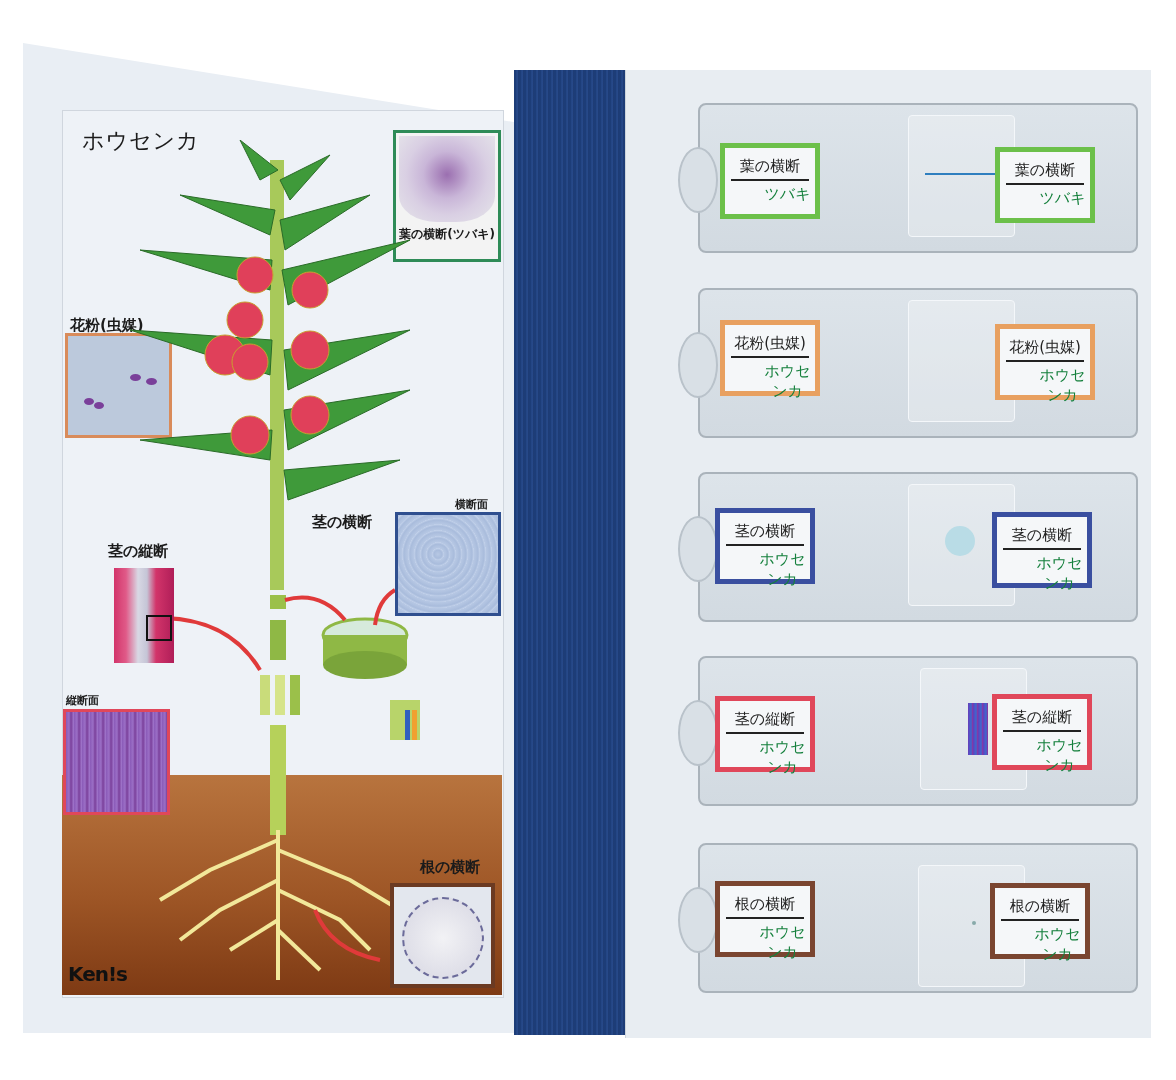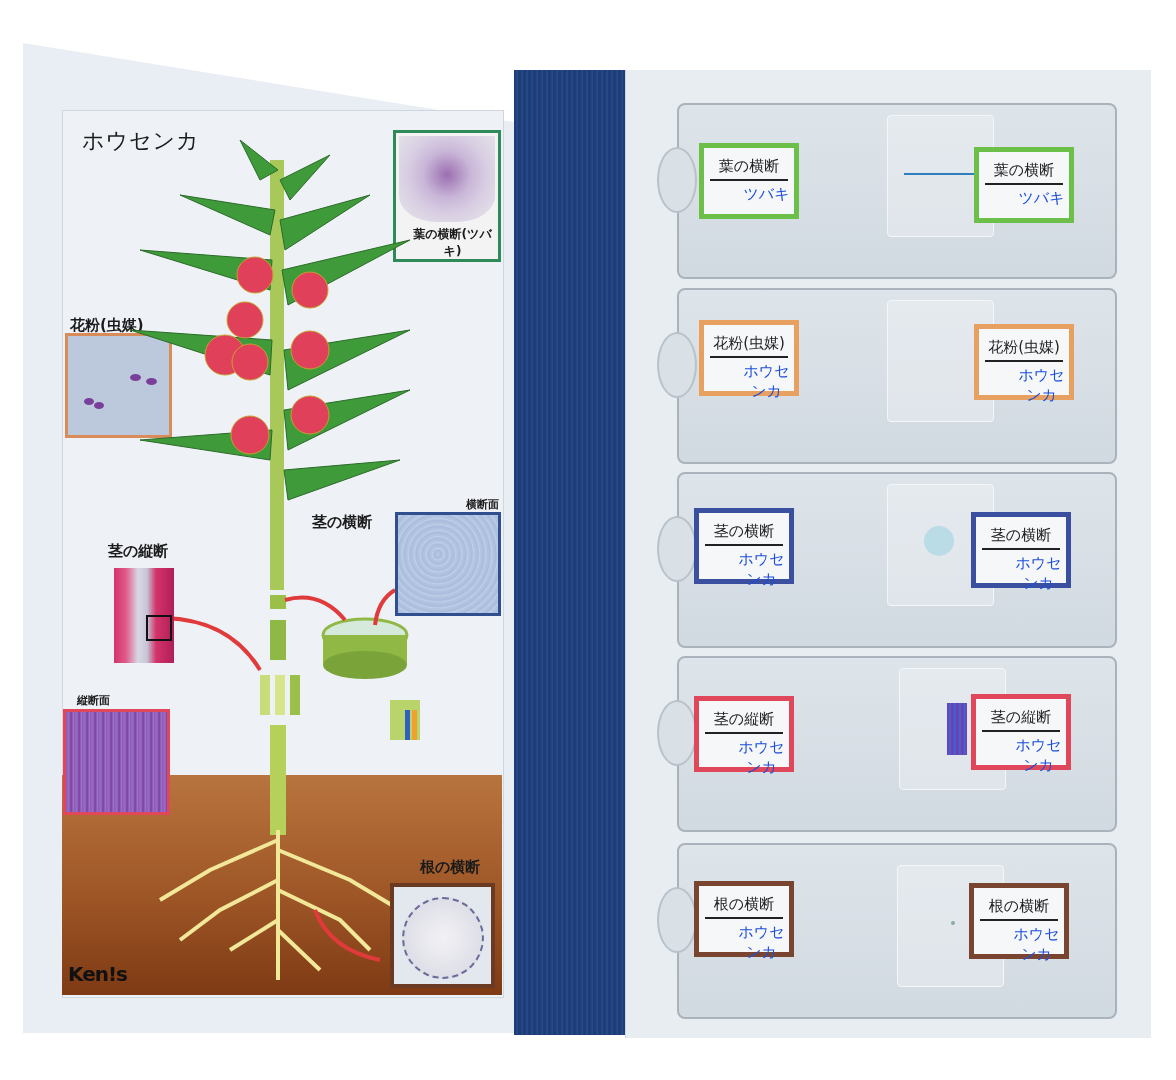--- a/index.html
+++ b/index.html
@@ -4,35 +4,35 @@
 <style>
   html,body{margin:0;padding:0;}
   body{width:1176px;height:1080px;background:#ffffff;position:relative;overflow:hidden;font-family:"DejaVu Sans",sans-serif;}
   .abs{position:absolute;}
   
   #left-board{left:23px;top:43px;width:492px;height:990px;background:#e9eef4;clip-path:polygon(0 0,100% 8%,100% 100%,0 100%);}
   #poster{left:62px;top:110px;width:440px;height:886px;background:#eef2f7;border:1px solid #d0d6de;}
   #soil{left:62px;top:775px;width:440px;height:220px;background:linear-gradient(180deg,#b8743e 0%,#9e5626 55%,#7e3a14 100%);}
   .title-jp{font-size:22px;color:#1b1b1b;letter-spacing:1px;}
   .cap{font-size:15px;color:#1b1b1b;font-weight:bold;}
-  .cap-s{font-size:11px;color:#1b1b1b;font-weight:bold;padding-left:11px;}
+  .cap-s{font-size:11px;color:#1b1b1b;font-weight:bold;}
   .micro{box-sizing:border-box;}
   
   #spine{left:514px;top:70px;width:112px;height:965px;
     background:repeating-linear-gradient(90deg,#1d3d78 0px,#1d3d78 2px,#2b4f92 3px,#1a366c 5px);}
   
   #tray{left:625px;top:70px;width:525px;height:968px;background:#e8edf2;border-left:1px solid #cdd4db;}
-  .slot{position:absolute;left:677px;width:440px;height:176px;border-radius:8px;
+  .slot{position:absolute;left:698px;width:440px;height:150px;border-radius:8px;
     background:linear-gradient(180deg,#dde4ea 0%,#d2dae1 100%);border:2px solid #aab3bb;box-sizing:border-box;}
   .notch{position:absolute;left:-22px;top:42px;width:40px;height:66px;border-radius:50%;background:#d9e0e6;border:2px solid #b9c2ca;box-sizing:border-box;}
   .cover{position:absolute;left:208px;top:10px;width:105px;height:120px;border:1.5px solid #f4f7fa;background:rgba(255,255,255,0.25);border-radius:4px;}
   .label{position:absolute;width:100px;height:76px;background:#f5f7f9;box-sizing:border-box;border:5px solid;text-align:center;}
   .label .l1{font-size:15px;color:#222;margin-top:8px;line-height:20px;}
   .label .hr{width:78px;height:2px;background:#222;margin:3px auto 3px auto;}
-  .label .l2{font-size:15px;color:#1d4ed8;line-height:20px;padding-left:35px;}
+  .label .l2{font-size:15px;color:#15803d;line-height:20px;padding-left:35px;}
   .logo{font-size:20px;font-weight:bold;color:#111;letter-spacing:-1px;text-align:right;}
 </style>
 </head>
 <body>
 
 <div id="left-board" class="abs"></div>
 <div id="poster" class="abs"></div>
 <div id="soil" class="abs"></div>
 
 <div class="abs title-jp" style="left:82px;top:126px;">ホウセンカ</div>

